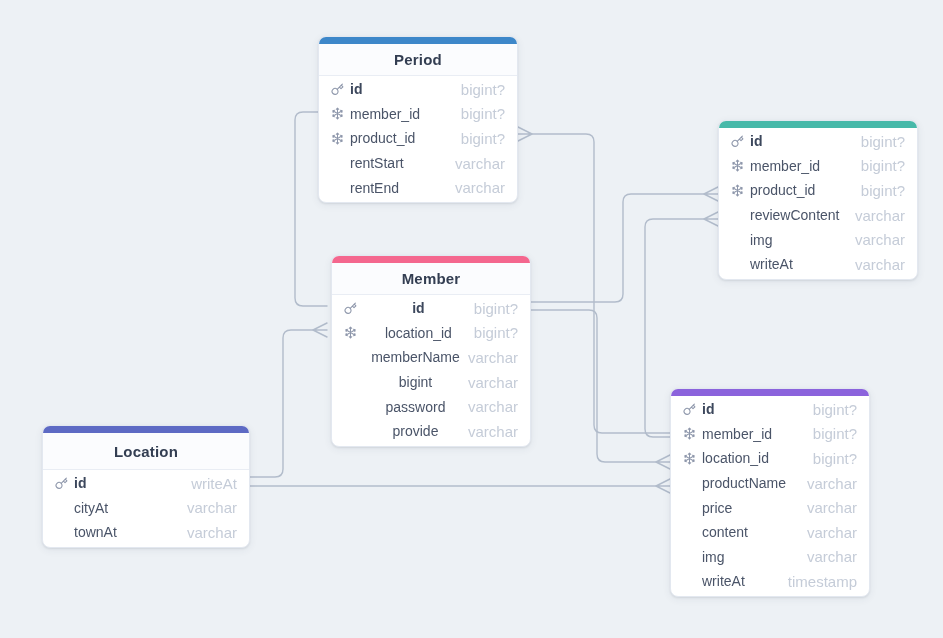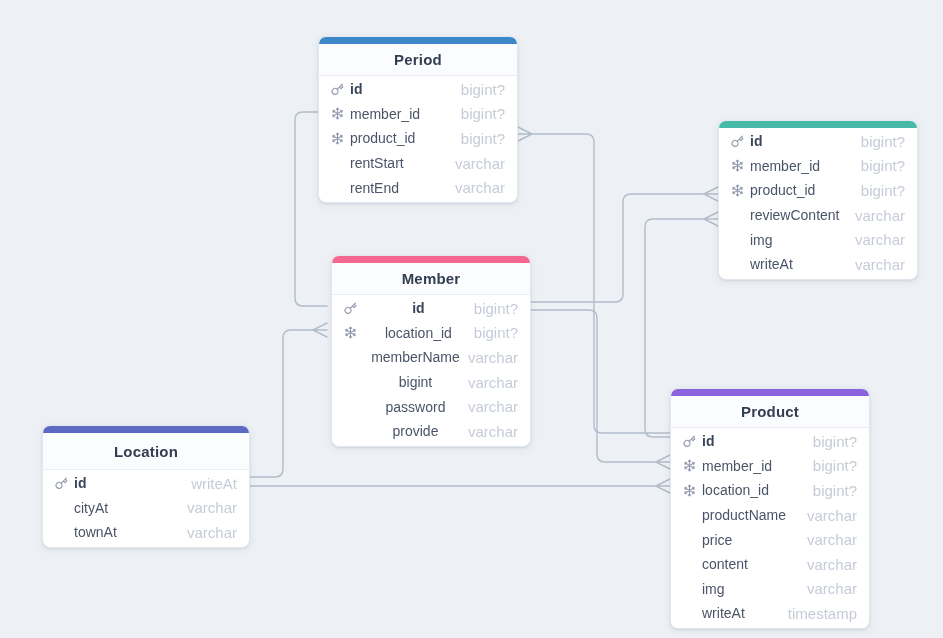--- a/index.html
+++ b/index.html
@@ -194,21 +194,20 @@
   </div>
           <div class="row">
     <span class="f-icon"></span>
     <span class="f-name">provide</span>
     <span class="f-type">varchar</span>
   </div>
         </div>
   </div>
       <div class="table-card" style="left: 670px; top: 388px; width: 200px;">
     <div class="strip" style="background: rgb(139, 99, 220);"></div>
-    <div class="t-title">Product</div>
     <div class="rows">
           <div class="row pk">
     <span class="f-icon">
               <svg viewBox="0 0 24 24" fill="none" stroke="currentColor" stroke-width="2" stroke-linecap="round" stroke-linejoin="round">
                 <path d="M21 2l-2 2m-7.61 7.61a5.5 5.5 0 1 1-7.778 7.778 5.5 5.5 0 0 1 7.777-7.777zm0 0L15.5 7.5m0 0l3 3L22 7l-3-3m-3.5 3.5L19 4"></path>
               </svg>
             </span>
     <span class="f-name">id</span>
     <span class="f-type">bigint?</span>
   </div>

